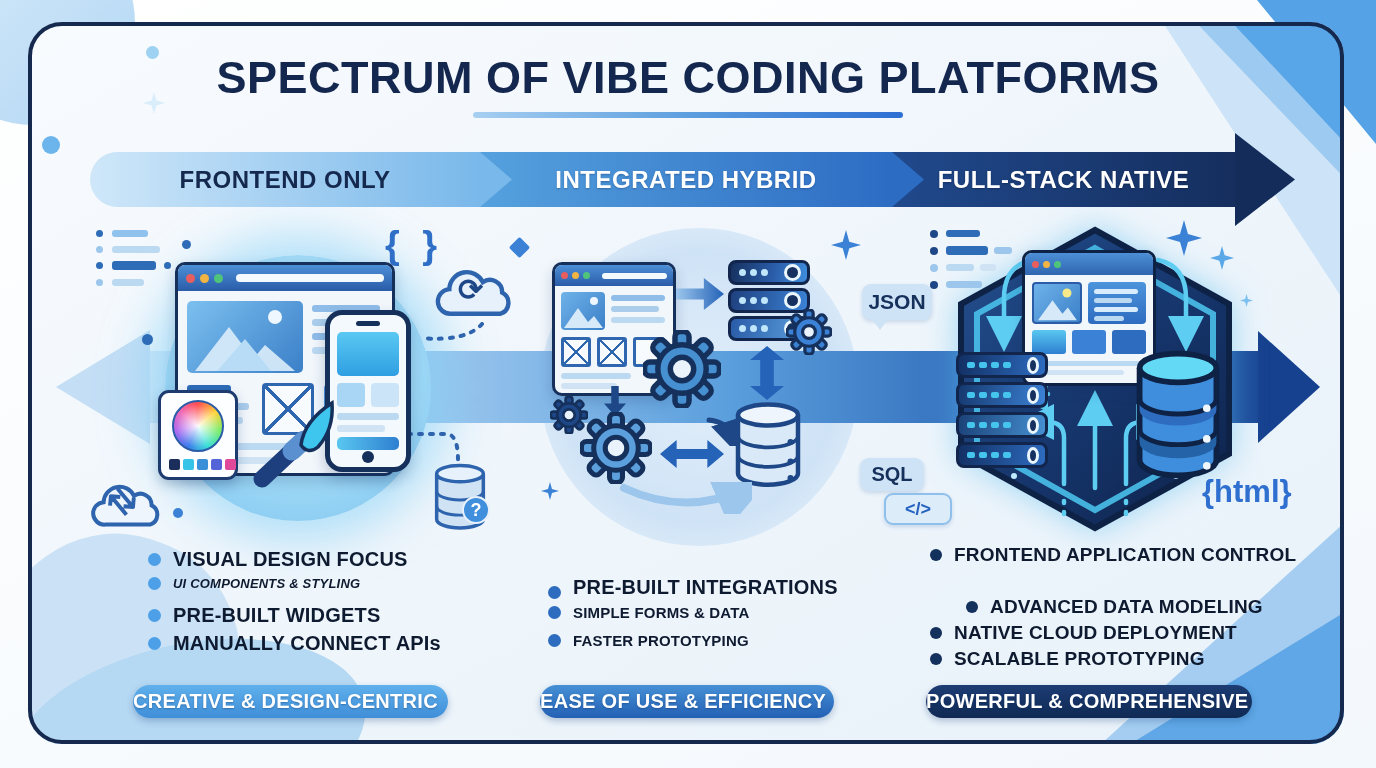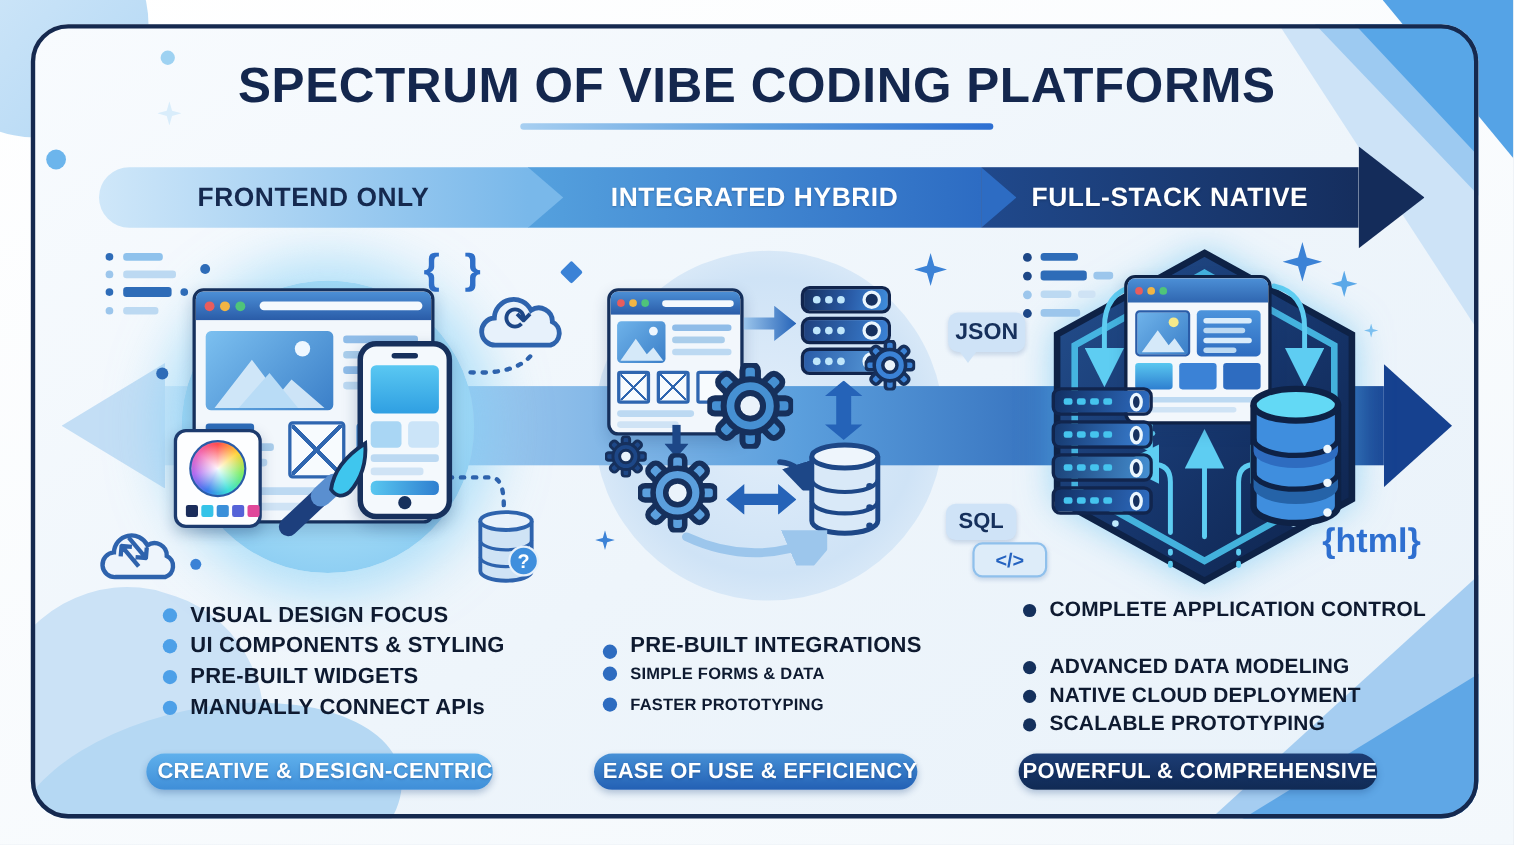--- a/index.html
+++ b/index.html
@@ -39,21 +39,21 @@
   .sdots i{width:7px;height:7px;border-radius:50%;background:#bfe6fb;}
   .sdots.sq i{border-radius:2px;background:#45c4ee;width:8px;height:6px;}
   .sline{flex:1;height:4px;background:#9cc6ec;border-radius:2px;margin:0 6px 0 10px;}
   .sring{width:11px;height:11px;border:3.5px solid #eaf6fe;border-radius:50%;margin-right:6px;background:#16315f;}
   .sparkle{position:absolute;clip-path:polygon(50% 0%,61% 39%,100% 50%,61% 61%,50% 100%,39% 61%,0% 50%,39% 39%);}
   .dot{position:absolute;border-radius:50%;}
   .clbar{position:absolute;height:7px;border-radius:3px;}
   .bullet-row{position:absolute;display:flex;align-items:center;gap:12px;}
   .bullet-dot{border-radius:50%;flex:0 0 auto;}
   .bullet-text{font-weight:bold;color:#0e1a30;letter-spacing:.2px;white-space:nowrap;}
-  .badge{position:absolute;top:685px;height:33px;border-radius:17px;display:flex;align-items:center;justify-content:flex-end;
+  .badge{position:absolute;top:685px;height:33px;border-radius:17px;display:flex;align-items:center;justify-content:flex-start;
          z-index:10;box-shadow:0 3px 7px rgba(25,70,130,.3);}
   .badge span{color:#ffffff;font-size:20px;font-weight:bold;letter-spacing:.3px;text-shadow:0 1px 2px rgba(10,40,90,.35);}
   .tag{position:absolute;background:#cfe3f7;border-radius:9px;display:flex;align-items:center;justify-content:center;
        color:#16305c;font-weight:bold;z-index:8;box-shadow:0 2px 4px rgba(30,80,150,.18);}
   .arrow-right{clip-path:polygon(0 33%,58% 33%,58% 0,100% 50%,58% 100%,58% 67%,0 67%);}
   .arrow-down{clip-path:polygon(33% 0,67% 0,67% 58%,100% 58%,50% 100%,0 58%,33% 58%);}
   .arrow-vdouble{clip-path:polygon(50% 0,100% 26%,70% 26%,70% 74%,100% 74%,50% 100%,0 74%,30% 74%,30% 26%,0 26%);}
   .arrow-hdouble{clip-path:polygon(0 50%,26% 0,26% 32%,74% 32%,74% 0,100% 50%,74% 100%,74% 68%,26% 68%,26% 100%);}
   .diamond{position:absolute;transform:rotate(45deg);border-radius:2px;}
 </style>
@@ -479,21 +479,21 @@
   </svg>
 
   <div class="abs" style="left:1202px;top:474px;font-size:31px;font-weight:bold;color:#2e6fd0;z-index:8;">{html}</div>
 
   <div class="bullet-row" style="left:148px;top:548px;z-index:10;">
     <span class="bullet-dot" style="width:13px;height:13px;background:#4da0e8;"></span>
     <span class="bullet-text" style="font-size:20px;">VISUAL DESIGN FOCUS</span>
   </div>
   <div class="bullet-row" style="left:148px;top:576px;z-index:10;">
     <span class="bullet-dot" style="width:13px;height:13px;background:#4da0e8;"></span>
-    <span class="bullet-text" style="font-size:20px;">UI COMPONENTS &amp; STYLING</span>
+    <span class="bullet-text" style="font-size:13px;font-style:italic;">UI COMPONENTS &amp; STYLING</span>
   </div>
   <div class="bullet-row" style="left:148px;top:632px;z-index:10;">
     <span class="bullet-dot" style="width:13px;height:13px;background:#4da0e8;"></span>
     <span class="bullet-text" style="font-size:20px;">MANUALLY CONNECT APIs</span>
   </div>
   <div class="bullet-row" style="left:148px;top:604px;z-index:10;">
     <span class="bullet-dot" style="width:13px;height:13px;background:#4da0e8;"></span>
     <span class="bullet-text" style="font-size:20px;">PRE-BUILT WIDGETS</span>
   </div>
 
@@ -505,23 +505,23 @@
     <span class="bullet-dot" style="width:13px;height:13px;background:#2e6cc0;"></span>
     <span class="bullet-text" style="font-size:15px;">SIMPLE FORMS &amp; DATA</span>
   </div>
   <div class="bullet-row" style="left:548px;top:632px;z-index:10;">
     <span class="bullet-dot" style="width:13px;height:13px;background:#2e6cc0;"></span>
     <span class="bullet-text" style="font-size:15px;">FASTER PROTOTYPING</span>
   </div>
 
   <div class="bullet-row" style="left:930px;top:544px;z-index:10;">
     <span class="bullet-dot" style="width:12px;height:12px;background:#14305c;"></span>
-    <span class="bullet-text" style="font-size:19px;">COMPLETE APPLICATION CONTROL</span>
-  </div>
-  <div class="bullet-row" style="left:930px;top:596px;z-index:10;">
+    <span class="bullet-text" style="font-size:19px;">FRONTEND APPLICATION CONTROL</span>
+  </div>
+  <div class="bullet-row" style="left:966px;top:596px;z-index:10;">
     <span class="bullet-dot" style="width:12px;height:12px;background:#14305c;"></span>
     <span class="bullet-text" style="font-size:19px;">ADVANCED DATA MODELING</span>
   </div>
   <div class="bullet-row" style="left:930px;top:622px;z-index:10;">
     <span class="bullet-dot" style="width:12px;height:12px;background:#14305c;"></span>
     <span class="bullet-text" style="font-size:19px;">NATIVE CLOUD DEPLOYMENT</span>
   </div>
   <div class="bullet-row" style="left:930px;top:648px;z-index:10;">
     <span class="bullet-dot" style="width:12px;height:12px;background:#14305c;"></span>
     <span class="bullet-text" style="font-size:19px;">SCALABLE PROTOTYPING</span>

